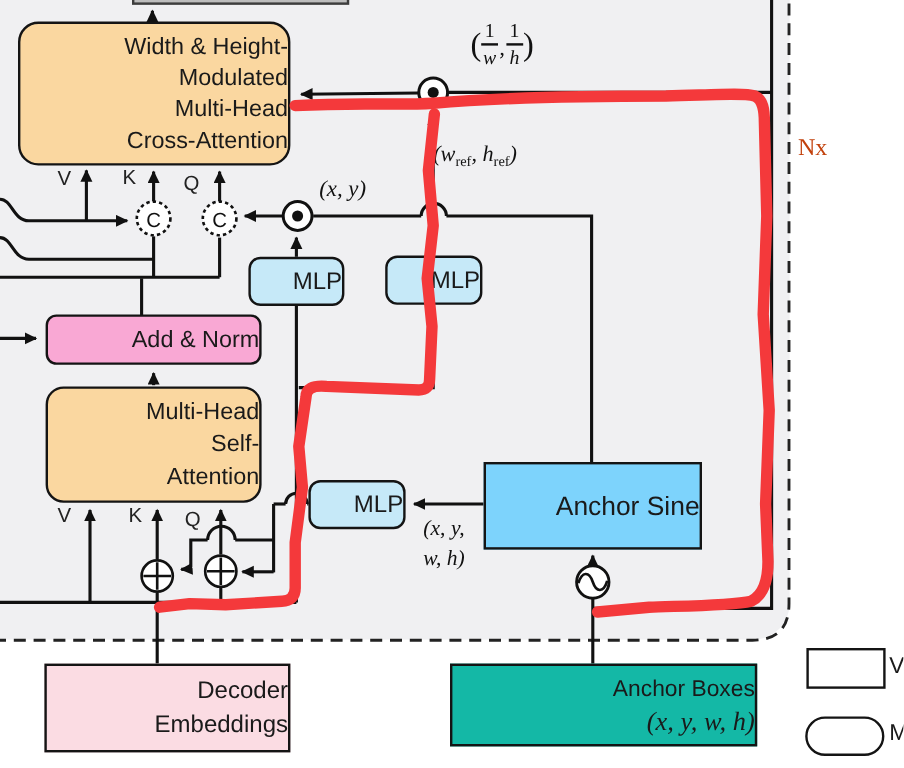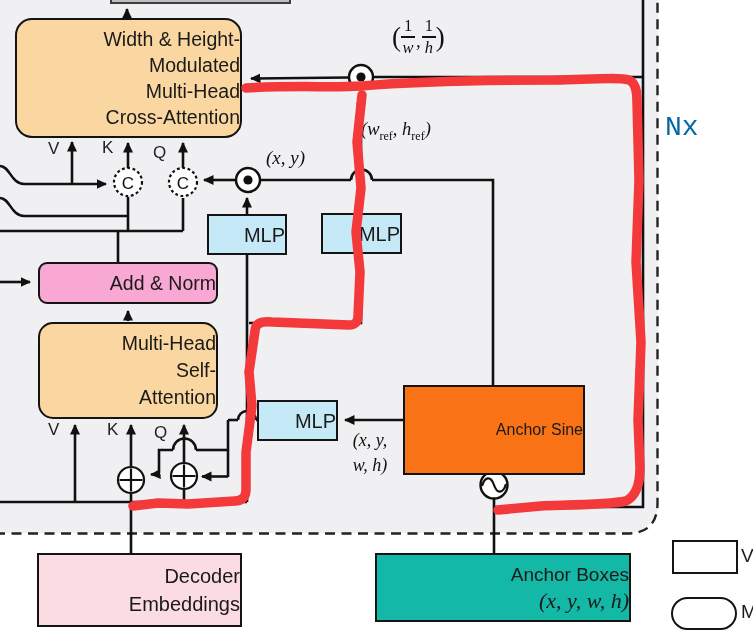--- a/index.html
+++ b/index.html
@@ -7,47 +7,47 @@
          font-family:"Liberation Sans",sans-serif;color:#1a1a1a;}
   .abs{position:absolute;box-sizing:border-box;}
   
   #gray-region{left:-20px;top:-20px;width:678px;height:553px;background:#F0F0F2;border-radius:0 0 30px 0;}
   
   .node{display:flex;flex-direction:column;align-items:flex-end;justify-content:center;
         border:2.5px solid #141414;text-align:center;line-height:26px;font-size:19.5px;}
   #cross-attn{left:15px;top:18px;width:227px;height:120px;background:#FAD7A0;border-radius:17px;}
   #add-norm{left:38px;top:262px;width:180px;height:42px;background:#f9a8d4;border-radius:9px;}
   #self-attn{left:38px;top:322px;width:180px;height:97px;background:#FAD7A0;border-radius:15px;line-height:27px;}
-  .mlp{background:#C6E9F8;border-radius:0;font-size:20px;}
+  .mlp{background:#C6E9F8;border-radius:10px;font-size:20px;}
   #mlp-scale{left:207px;top:214px;width:80px;height:41px;}
   #mlp-wh{left:321px;top:213px;width:81px;height:41px;}
   #mlp-pos{left:257px;top:400px;width:81px;height:41px;}
-  #anchor-sine{left:403px;top:385px;width:182px;height:90px;background:#f97316;border-width:2.2px;
-               font-size:16px;line-height:24px;border-radius:0;}
+  #anchor-sine{left:403px;top:385px;width:182px;height:73px;background:#7dd3fc;border-width:2.2px;
+               font-size:22px;line-height:24px;border-radius:0;}
   #decoder-emb{left:37px;top:553px;width:205px;height:74px;background:#FBDCE3;border-width:2.2px;
                font-size:20px;line-height:28px;border-radius:0;}
   #anchor-boxes{left:375px;top:553px;width:256px;height:69px;background:#14b8a6;border-width:2.2px;
                 font-size:19px;line-height:26px;border-radius:0;}
   #anchor-boxes .mathline{font-family:"Liberation Serif",serif;font-style:italic;font-size:22px;}
   #top-cut-box{left:110px;top:-9px;width:181px;height:13px;background:#BDBDBD;border:2.5px solid #3D3D3D;}
   
   #legend-rect{left:672px;top:540px;width:66px;height:34px;background:#fff;border:2.2px solid #141414;}
   #legend-pill{left:671px;top:597px;width:66px;height:33px;background:#fff;border:2.2px solid #141414;border-radius:17px;}
   .legend-letter{font-size:19px;color:#1a1a1a;}
   #legend-letter-v{left:741px;top:545px;}
   #legend-letter-m{left:741px;top:601px;}
   
   .port{font-size:17px;color:#222;}
   
   .math{font-family:"Liberation Serif",serif;font-style:italic;font-size:19px;color:#111;white-space:nowrap;}
   .math sub{font-size:12px;font-style:normal;}
   #lbl-xy{left:266px;top:147px;}
   #lbl-wref{left:361px;top:119px;font-size:18.5px;}
   #lbl-xywh{left:338px;top:428px;width:64px;text-align:center;line-height:25px;font-size:18px;}
-  #lbl-nx{left:665px;top:112px;font-size:28px;font-family:Liberation Mono, monospace;color:#0369a1;}
+  #lbl-nx{left:665px;top:112px;font-size:20px;font-family:Liberation Serif, serif;color:#c2410c;}
   
   #lbl-inv{left:392px;top:14px;display:flex;align-items:center;font-family:"Liberation Serif",serif;color:#111;}
   #lbl-inv .paren{font-size:27px;font-style:normal;line-height:46px;}
   #lbl-inv .comma{font-size:19px;align-self:flex-end;padding:0 1px 8px 1px;}
   .frac{display:inline-flex;flex-direction:column;align-items:center;font-size:16.5px;line-height:18px;}
   .frac .den{font-style:italic;}
   .frac .bar{width:14px;height:1.8px;background:#111;margin:1px 0;}
   svg{position:absolute;left:0;top:0;pointer-events:none;}
   .ctext{font-size:17px;fill:#111;font-family:"Liberation Sans",sans-serif;}
 </style>

